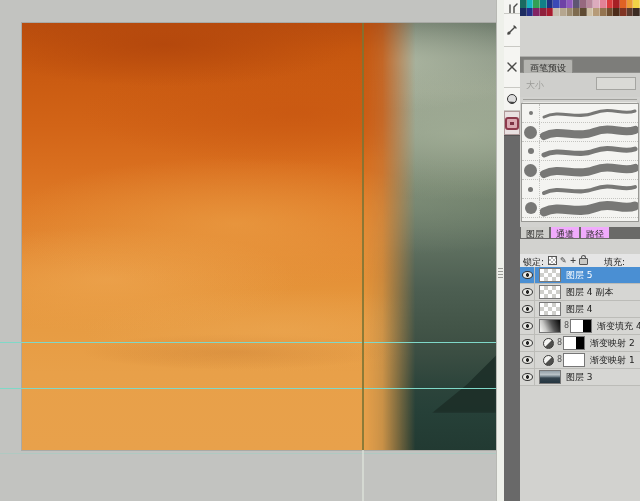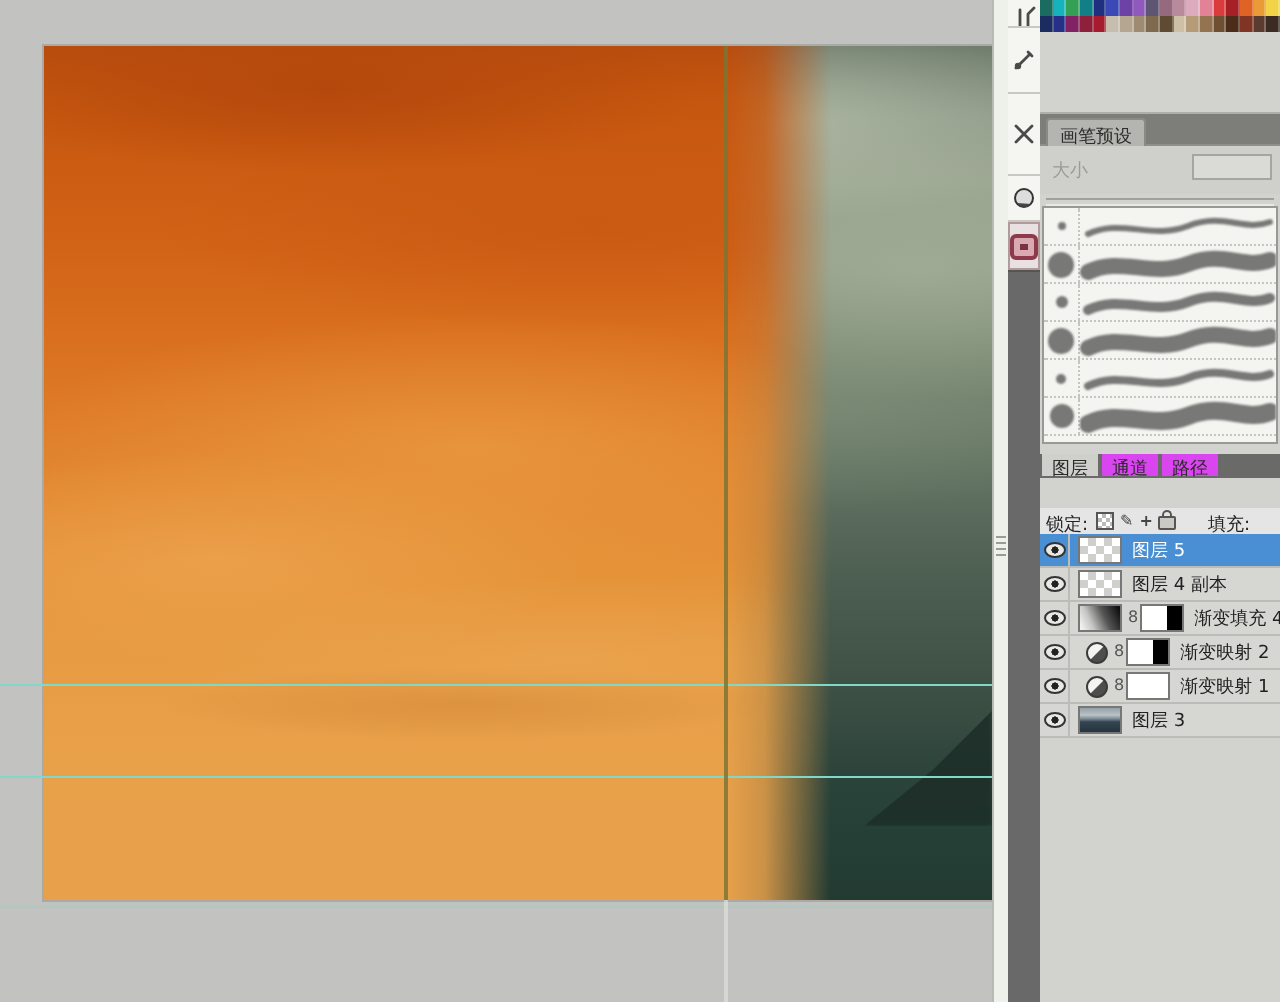--- a/index.html
+++ b/index.html
@@ -71,21 +71,21 @@
            border:1px solid #989894;box-sizing:border-box;overflow:hidden;}
   .bp-row{display:flex;align-items:center;height:19px;border-bottom:1px dotted #c4c4c0;
           box-sizing:border-box;}
   .bp-tipcol{width:18px;display:flex;align-items:center;justify-content:center;
              align-self:stretch;border-right:1px dotted #c4c4c0;}
   .bp-dot{border-radius:50%;background:#787876;filter:blur(.6px);}
   .bp-stroke{flex:1;height:19px;}
   
   .ly-tabbar{position:absolute;left:0;top:227px;width:120px;height:12px;background:#6a6a68;
              display:flex;gap:2px;padding-left:1px;box-sizing:border-box;}
-  .ly-tab{padding:1px 5px 0;height:11px;background:#d946ef;color:#2a2a28;box-sizing:border-box;}
+  .ly-tab{padding:1px 5px 0;height:11px;background:#f0abfc;color:#2a2a28;box-sizing:border-box;}
   .ly-tab.active{background:#cfcfcb;}
   .ly-blend{position:absolute;left:0;top:239px;width:120px;height:15px;background:#d4d4d1;
             overflow:hidden;margin-top:44px;}
   .ly-dd{position:absolute;left:3px;top:1px;width:78px;height:12px;background:#fff;
          border:1px solid #8b8b88;box-sizing:border-box;padding:1px 3px 0;}
   .ly-dd .tri{position:absolute;right:3px;top:4px;width:0;height:0;
          border-left:3px solid transparent;border-right:3px solid transparent;
          border-top:4px solid #333;}
   .ly-oplabel{position:absolute;left:85px;top:3px;white-space:nowrap;}
   .ly-lock{position:absolute;left:0;top:254px;width:120px;height:13px;background:#e5e5e5;
@@ -336,20 +336,27 @@
           <div class="eyecol">
             <span class="eye"></span>
           </div>
           <div class="thumb th-checker"></div>
           <span class="ly-name">图层 4 副本</span>
         </div>
         <div class="ly-row">
           <div class="eyecol">
             <span class="eye"></span>
           </div>
+          <div class="thumb th-checker"></div>
+          <span class="ly-name">图层 4</span>
+        </div>
+        <div class="ly-row">
+          <div class="eyecol">
+            <span class="eye"></span>
+          </div>
           <div class="thumb th-grad"></div>
           <span class="link8">8</span>
           <div class="mask split"></div>
           <span class="ly-name">渐变填充 4</span>
         </div>
         <div class="ly-row">
           <div class="eyecol">
             <span class="eye"></span>
           </div>
           <div class="th-adjust"></div>

